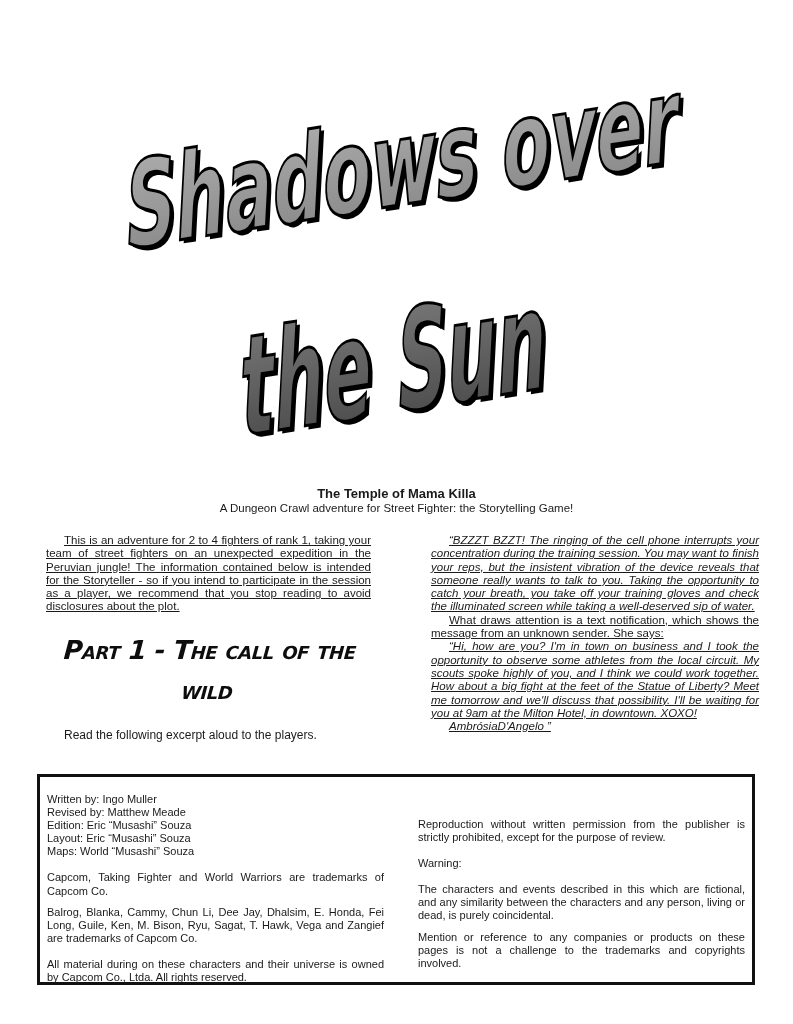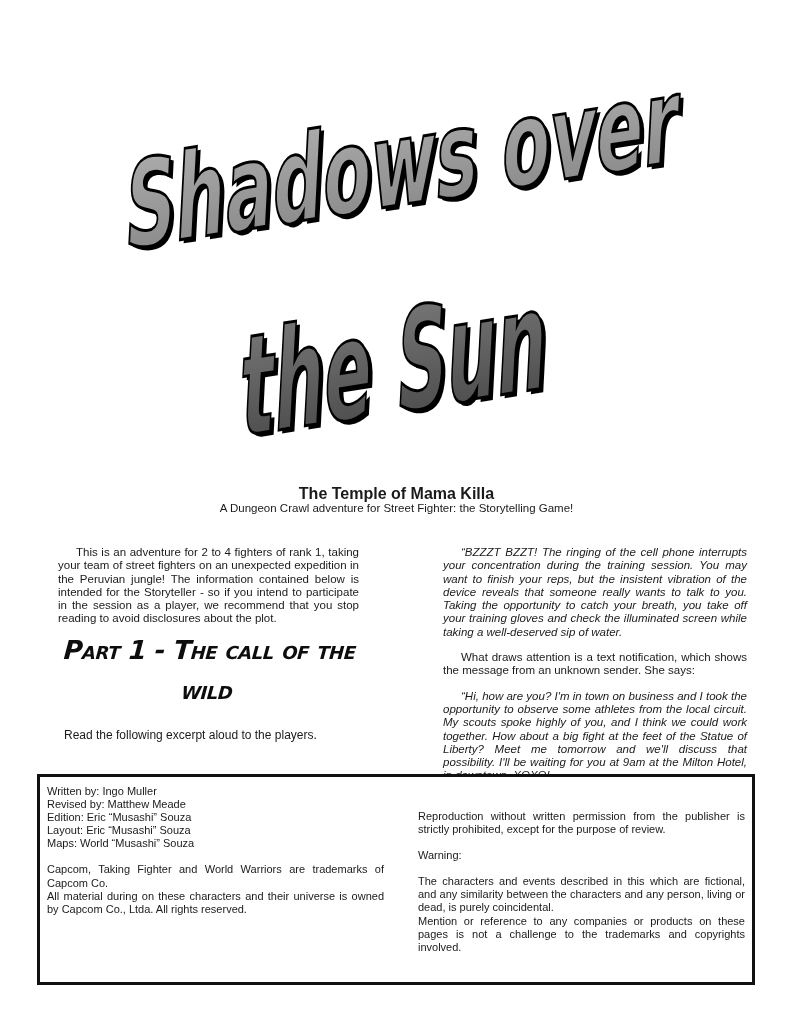--- a/index.html
+++ b/index.html
@@ -4,44 +4,44 @@
   <style>
     html, body { margin: 0; padding: 0; background: #ffffff; }
     body {
       width: 793px; height: 1024px; position: relative; overflow: hidden;
       font-family: "Liberation Sans", sans-serif; color: #1a1a1a;
     }
     .title-art { position: absolute; left: 0; top: 0; width: 793px; height: 470px; }
     .title-art svg { width: 100%; height: 100%; display: block; }
 
     .subtitle-block { position: absolute; top: 487px; left: 0; width: 793px; text-align: center; }
-    .sub-main { font-weight: bold; font-size: 16px; line-height: 14px; }
+    .sub-main { font-weight: bold; font-size: 13px; line-height: 14px; }
     .sub-tag { font-size: 11.5px; line-height: 14px; }
 
     .col { position: absolute; font-size: 11.5px; line-height: 13.3px; text-align: justify; }
     .col-left { left: 46px; top: 534px; width: 325px; }
     .col-right { left: 431px; top: 534px; width: 328px; }
-    .indent { text-indent: 18px; margin: 12px; }
+    .indent { text-indent: 18px; margin: 0; text-decoration: underline; }
     .italic { font-style: italic; }
 
     .part-heading {
       position: absolute; left: 46px; top: 630px; width: 325px; text-align: center;
       font-family: "DejaVu Sans", sans-serif; font-weight: bold; font-style: italic;
       font-size: 26px; line-height: 40px; letter-spacing: -0.5px; color: #0d0d0d;
       font-variant: small-caps; transform: skewX(-4deg);
     }
     .read-aloud { position: absolute; left: 64px; top: 729px; font-size: 12px; line-height: 13px; }
 
     .credits-box {
       position: absolute; left: 37px; top: 774px; width: 712px; height: 205px;
       border: 3px solid #111; background: #fff;
     }
     .credits-left { position: absolute; left: 7px; top: 8px; width: 337px; font-size: 11px; line-height: 13.1px; text-align: justify; }
     .credits-right { position: absolute; left: 378px; top: 33px; width: 327px; font-size: 11px; line-height: 13.1px; text-align: justify; }
-    .credits-left p, .credits-right p { margin: 0 0 13px 0; }
+    .credits-left p, .credits-right p { margin: 8px 0 13px 0; }
     .line { display: block; }
   </style>
 </head>
 <body>
 
 <div class="title-art">
   <svg viewBox="0 0 793 470" xmlns="http://www.w3.org/2000/svg">
     <defs>
       <linearGradient id="g1" x1="0" y1="0" x2="0" y2="1">
         <stop offset="0" stop-color="#b0b0b0"></stop>
@@ -85,20 +85,21 @@
 <div class="credits-box">
   <div class="credits-left">
     <p>
       <span class="line">Written by: Ingo Muller</span>
       <span class="line">Revised by: Matthew Meade</span>
       <span class="line">Edition: Eric “Musashi” Souza</span>
       <span class="line">Layout: Eric “Musashi” Souza</span>
       <span class="line">Maps: World “Musashi” Souza</span>
     </p>
     <p style="margin-bottom:0">Capcom, Taking Fighter and World Warriors are trademarks of Capcom Co.</p>
+    <p>Balrog, Blanka, Cammy, Chun Li, Dee Jay, Dhalsim, E. Honda, Fei Long, Guile, Ken, M. Bison, Ryu, Sagat, T. Hawk, Vega and Zangief are trademarks of Capcom Co.</p>
     <p>All material during on these characters and their universe is owned by Capcom Co., Ltda. All rights reserved.</p>
   </div>
   <div class="credits-right">
     <p>Reproduction without written permission from the publisher is strictly prohibited, except for the purpose of review.</p>
     <p>Warning:</p>
     <p style="margin-bottom:0">The characters and events described in this which are fictional, and any similarity between the characters and any person, living or dead, is purely coincidental.</p>
     <p>Mention or reference to any companies or products on these pages is not a challenge to the trademarks and copyrights involved.</p>
   </div>
 </div>
 

